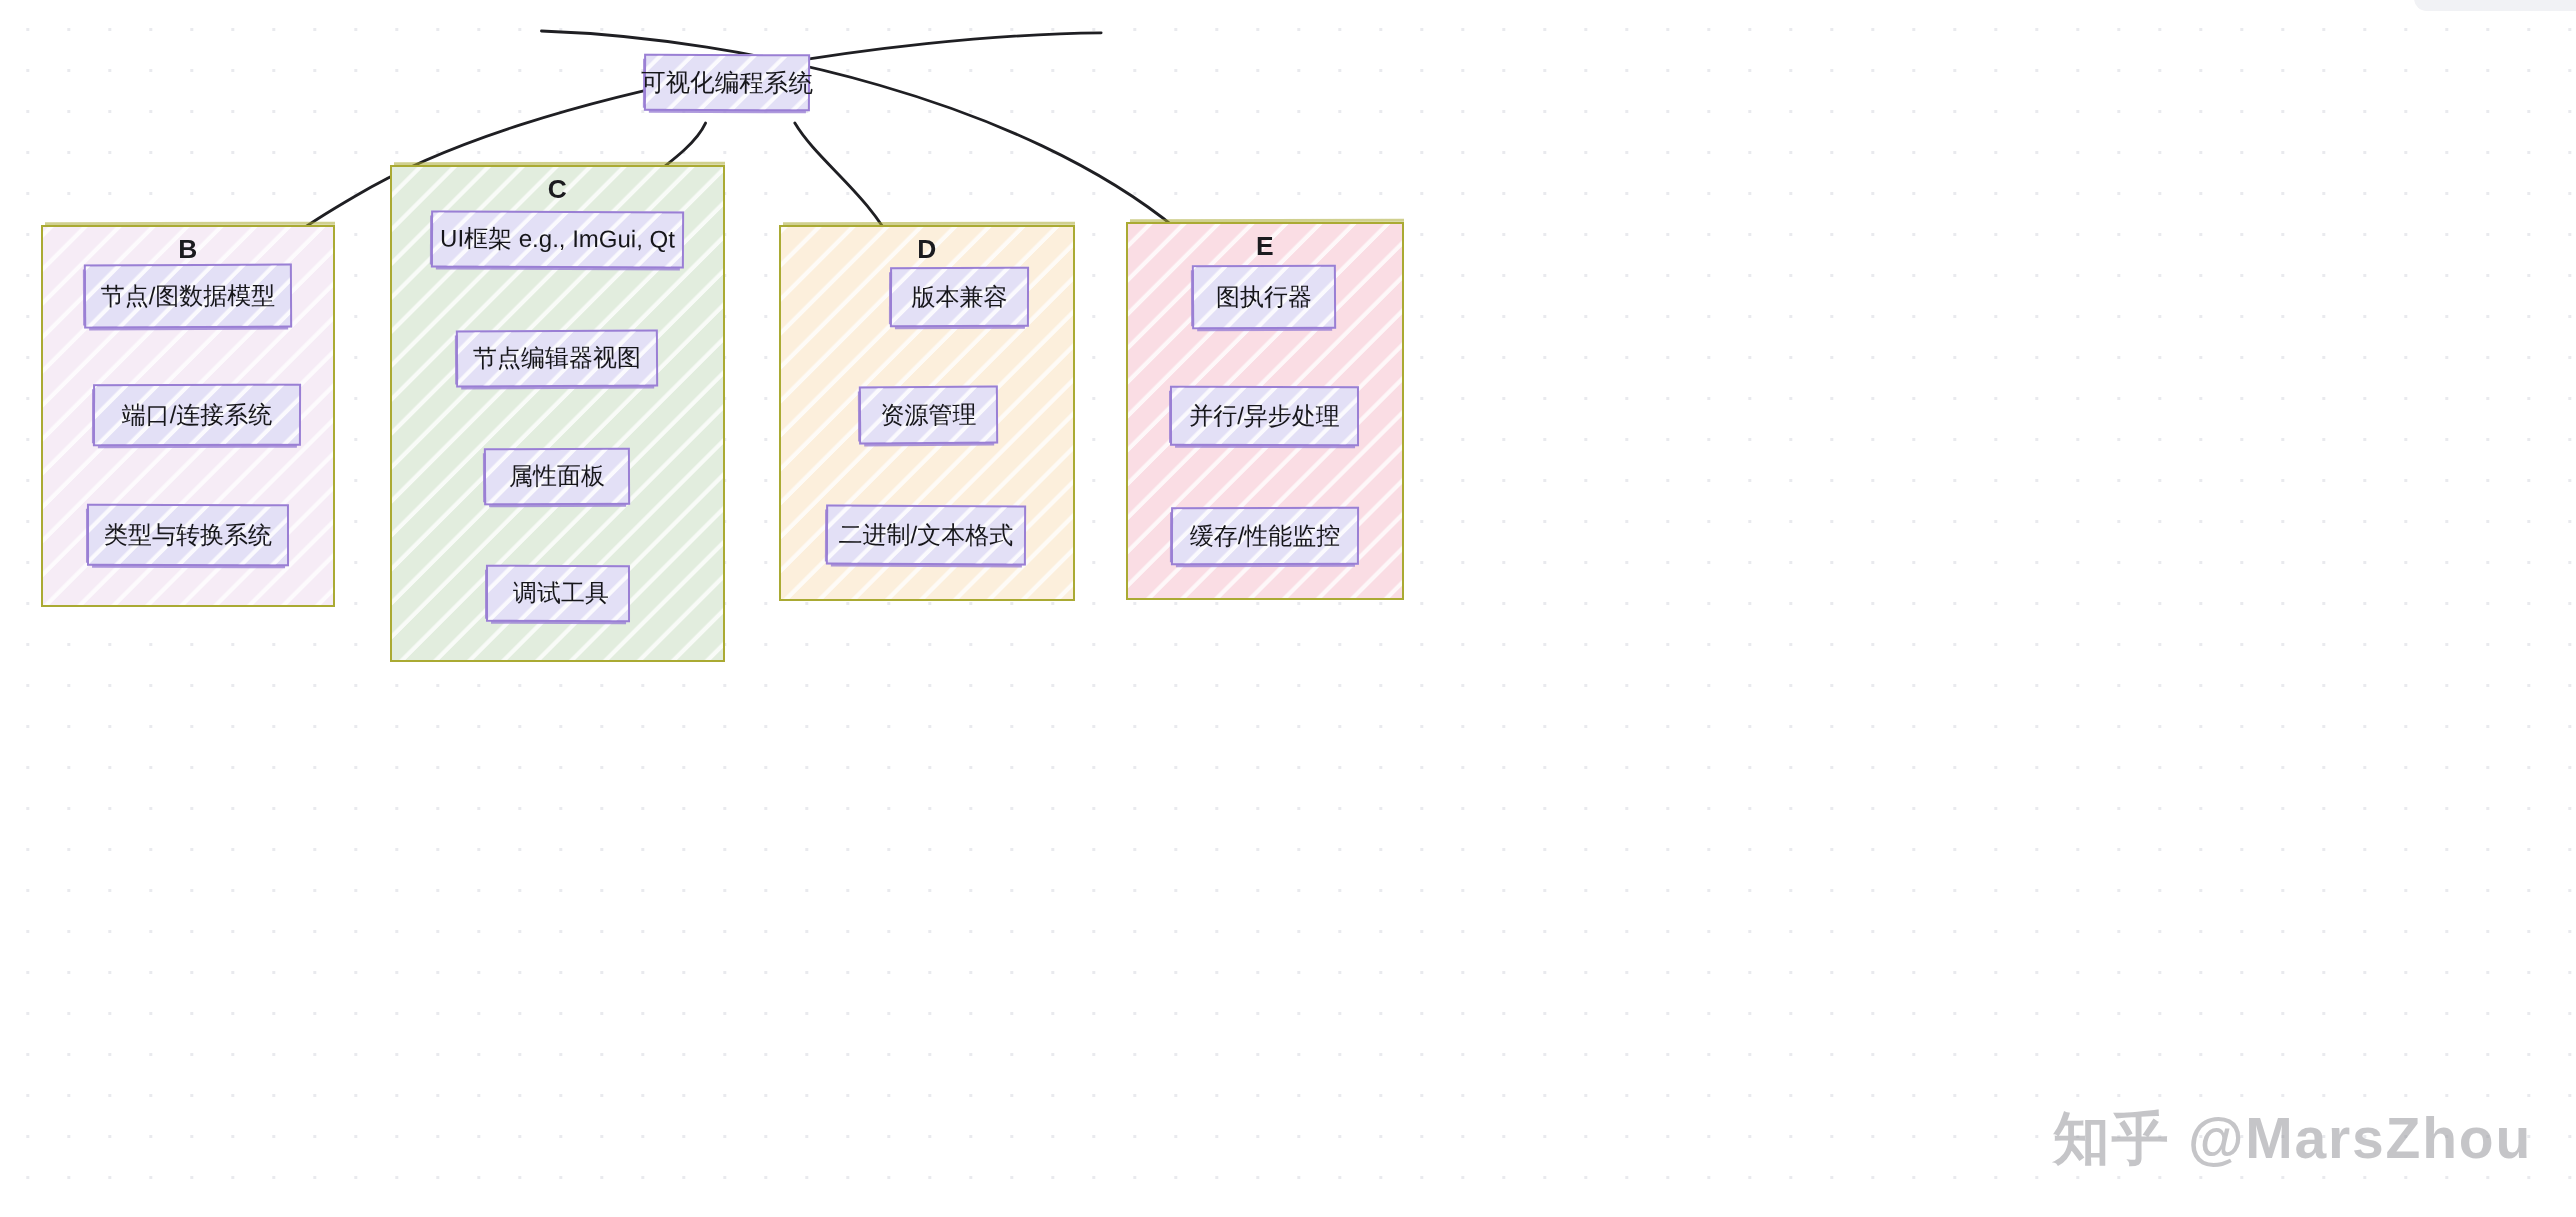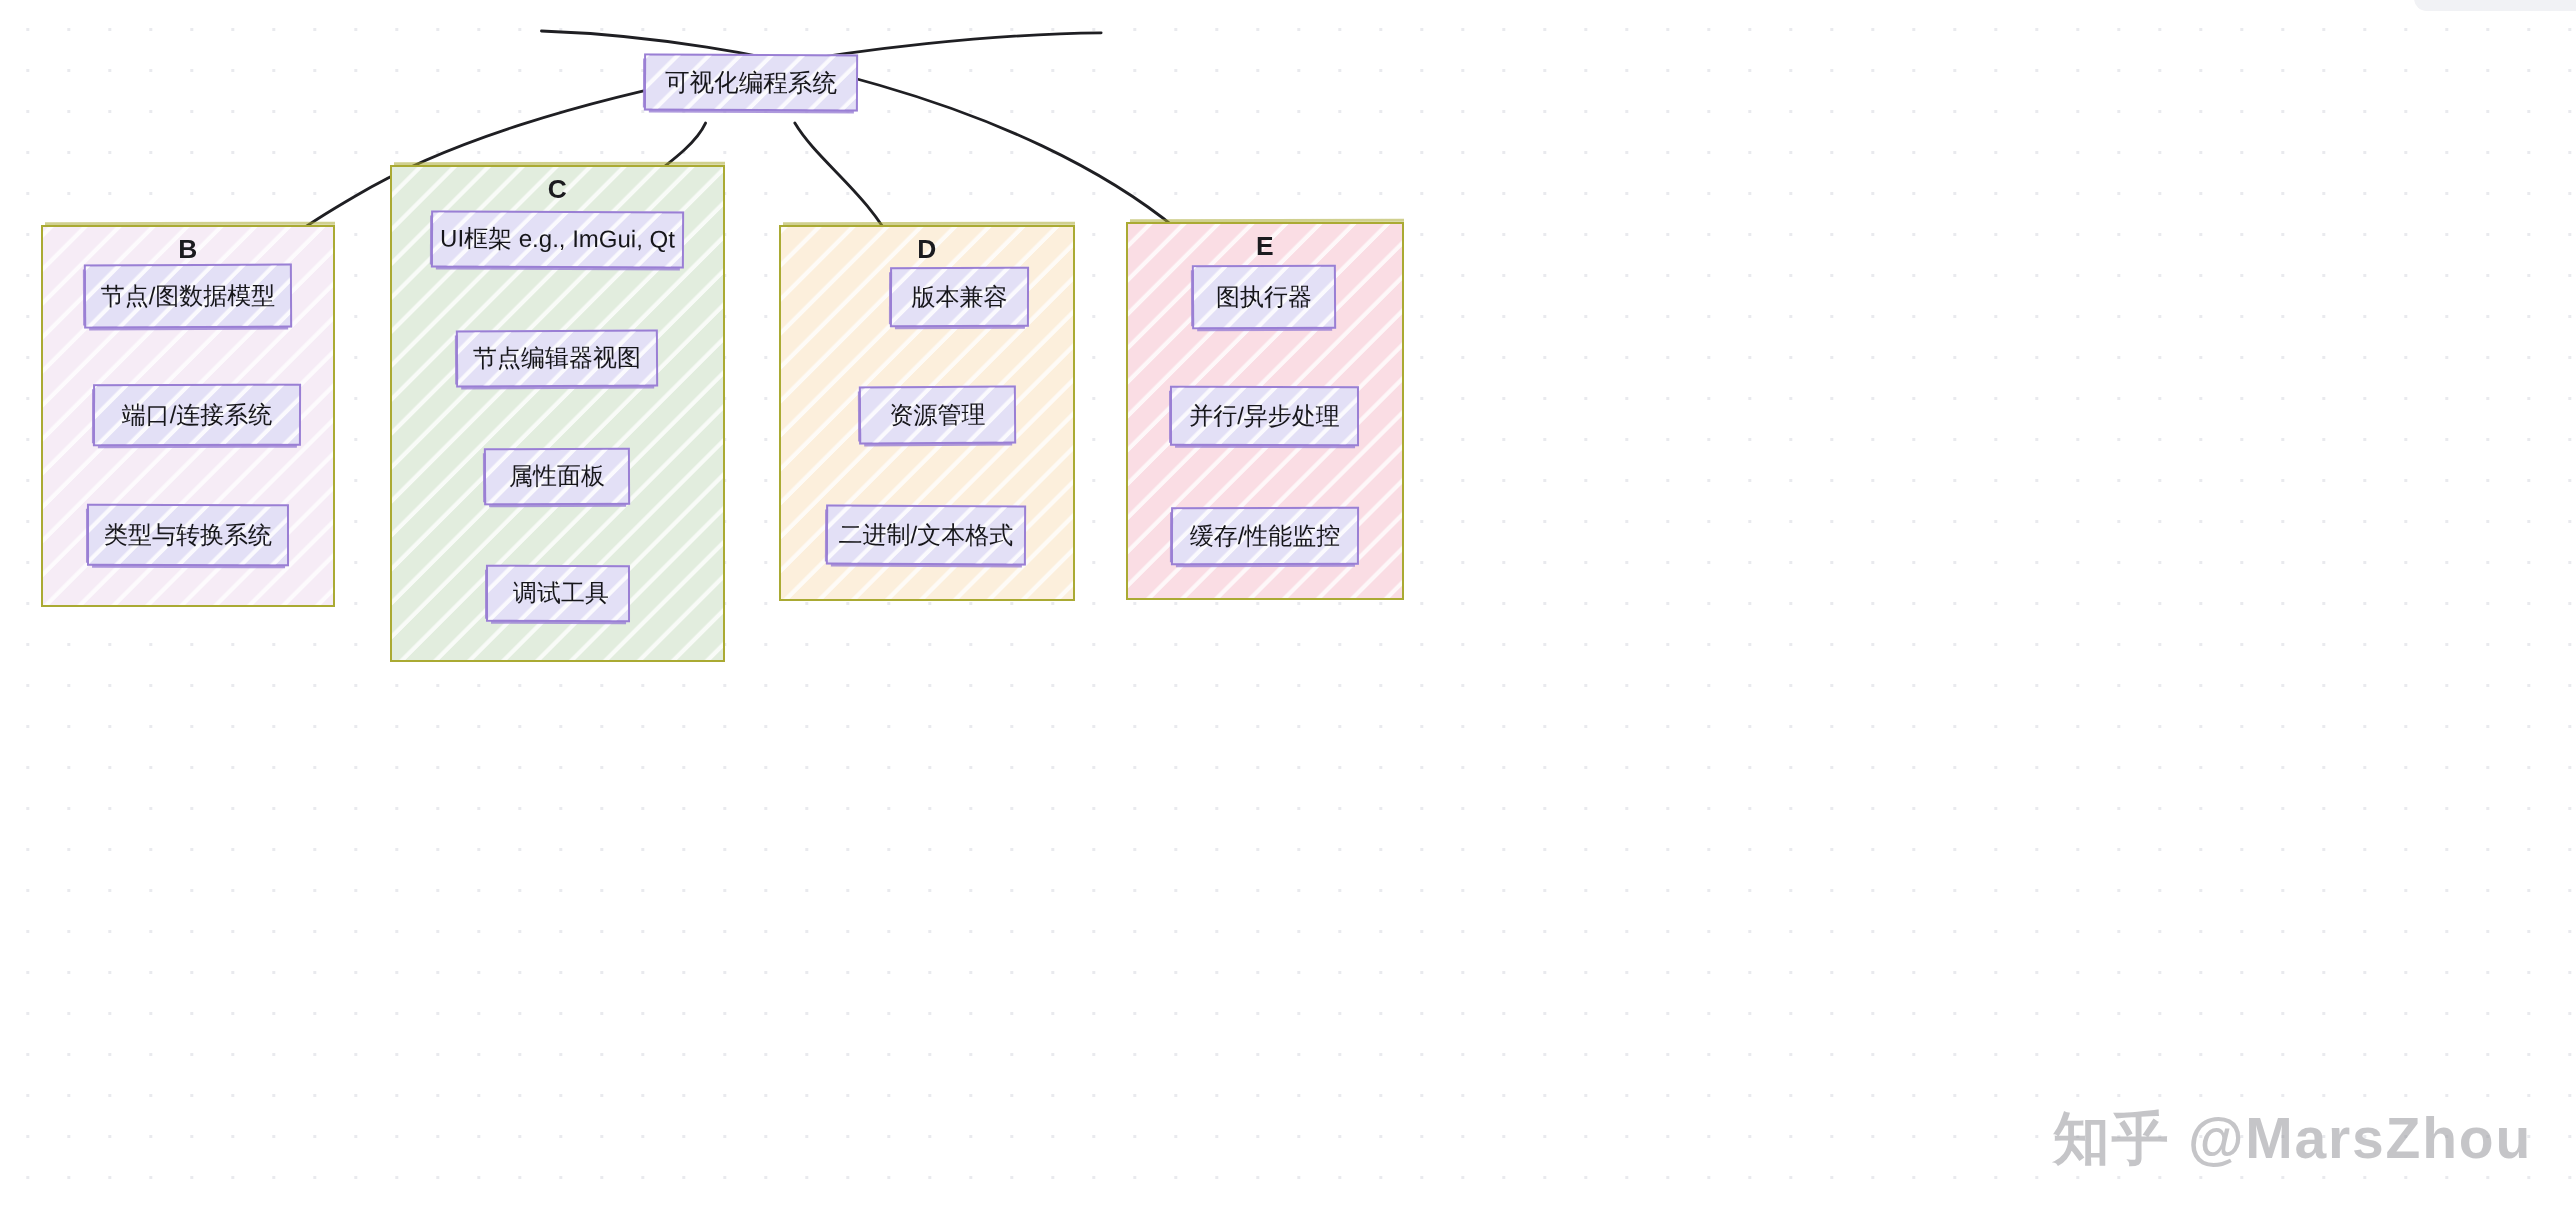--- a/index.html
+++ b/index.html
@@ -142,38 +142,38 @@
     width: calc(100% - 4.6px);
     height: 2.3px;
     background: #9a7fd4;
     opacity: .8;
   }
 
   
   #node-root {
     position: absolute;
     left: 644px; top: 54px;
-    width: 214px; height: 57px;
+    width: 166px; height: 57px;
     font-size: 24.6px;
   }
 
   
   #node-b1 { left: 84px;  top: 264px; width: 208px; height: 64px; }
   #node-b2 { left: 93px; top: 384px; width: 208px; height: 62px; }
   #node-b3 { left: 87px;  top: 504px; width: 202px; height: 62px; }
 
   
   #node-c1 { left: 431px; top: 211px; width: 253px; height: 57px; }
   #node-c2 { left: 456px; top: 330px; width: 202px; height: 57px; }
   #node-c3 { left: 484px; top: 448px; width: 146px; height: 57px; }
   #node-c4 { left: 486px; top: 565px; width: 144px; height: 57px; }
 
   
   #node-d1 { left: 858px; top: 267px; width: 139px; height: 60px; margin-left: 32px; }
-  #node-d2 { left: 859px; top: 386px; width: 157px; height: 58px; }
+  #node-d2 { left: 859px; top: 386px; width: 139px; height: 58px; }
   #node-d3 { left: 826px; top: 505px; width: 200px; height: 60px; }
 
   
   #node-e1 { left: 1192px; top: 265px; width: 144px; height: 64px; }
   #node-e2 { left: 1170px; top: 386px; width: 189px; height: 60px; }
   #node-e3 { left: 1171px; top: 507px; width: 188px; height: 58px; }
 
   
   #watermark {
     position: absolute;

